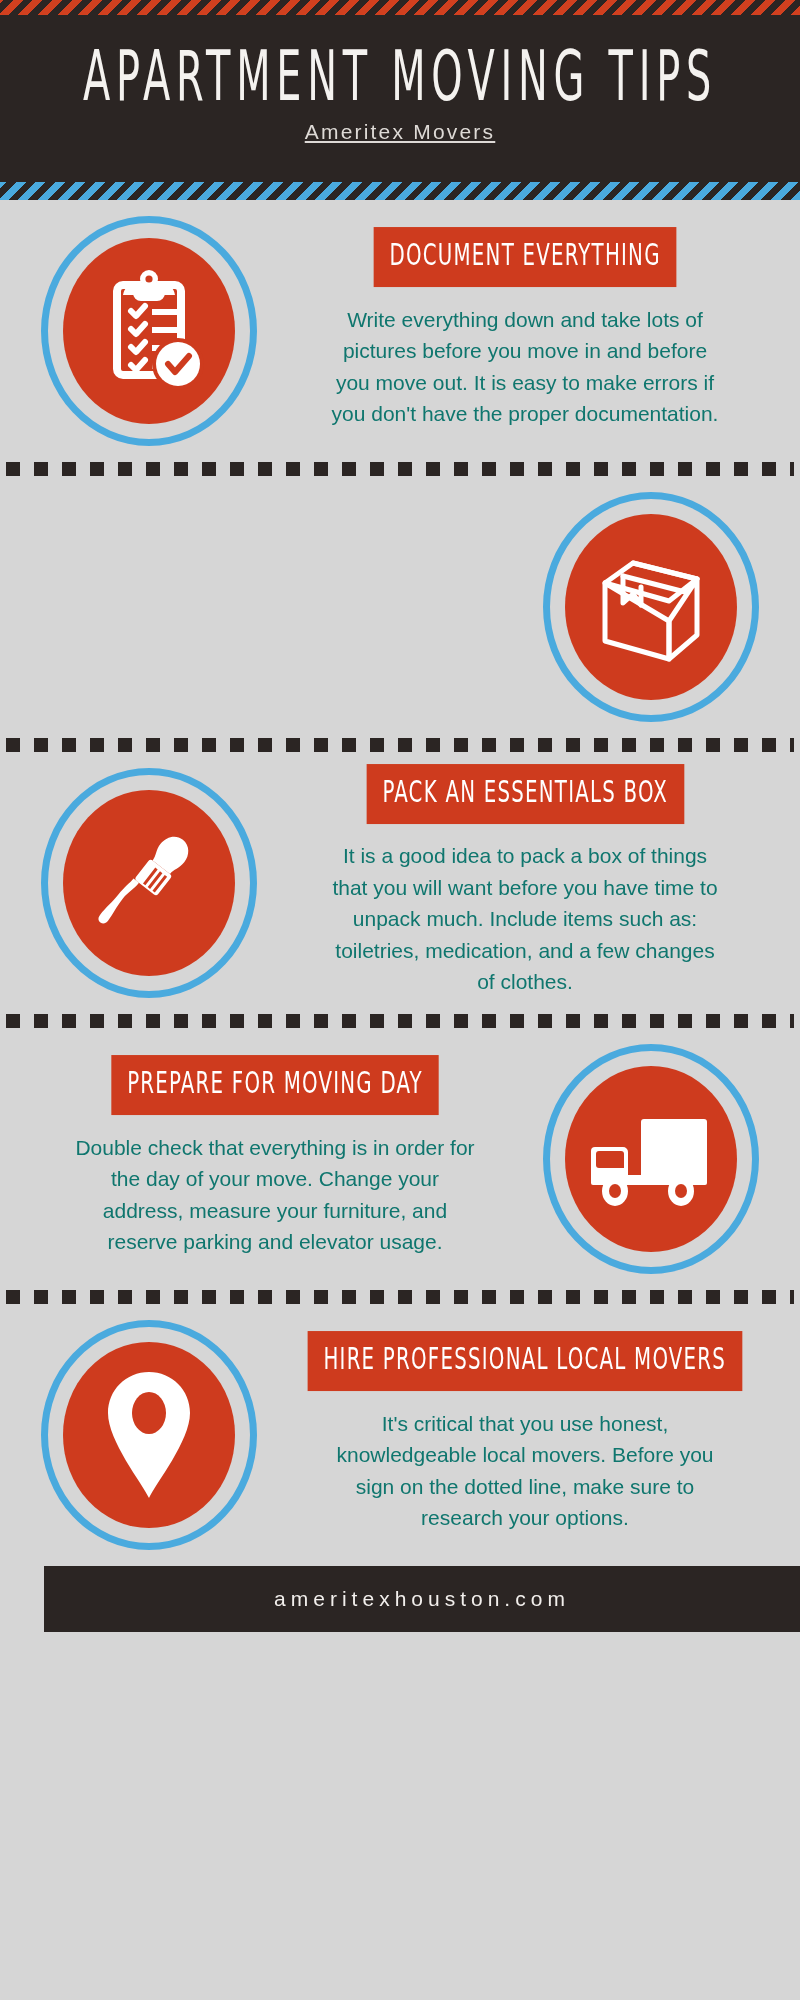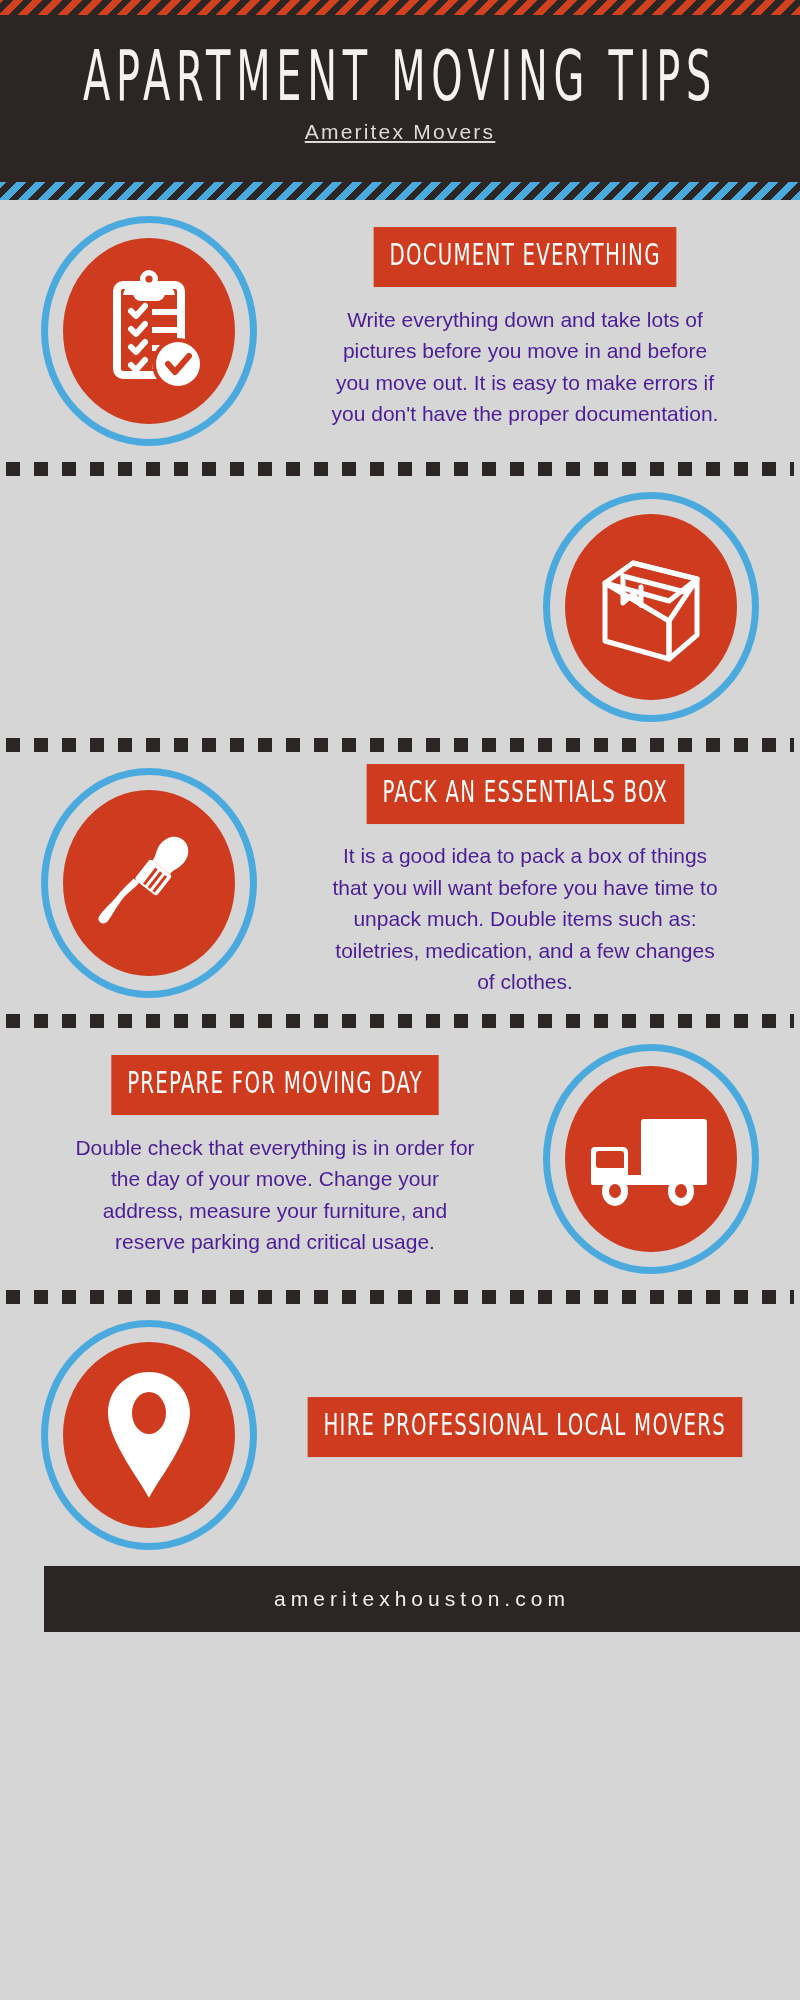--- a/index.html
+++ b/index.html
@@ -121,21 +121,21 @@
     font-size:25px;
     letter-spacing:1.4px;
     line-height:1.18;
     text-align:center;
     font-family:"DejaVu Sans Condensed","Liberation Sans Narrow","Liberation Sans",sans-serif;
     transform:scaleX(0.88) scaleY(1.2);
     white-space:pre-line;
     margin-bottom:16px;
   }
   .body-text{
-    color:#4c1d95;
+    color:#0f766e;
     font-size:21px;
     line-height:1.5;
     text-align:center;
     max-width:400px;
     margin:6px 0 0 0;
   }
 
   
   .footer{
     background:#2b2523;
@@ -224,21 +224,21 @@
             <path d="M61 8c9 0 15 8 15 17 0 8-4 12-4 18H50c0-6-4-10-4-18 0-9 6-17 15-17z"></path>
             <rect x="47" y="43" width="28" height="26" rx="3"></rect>
             <path d="M53 69c0 9-3 14-3 22 0 12 2 20 2 27 0 4-2 6-5 6s-5-2-5-6c0-9 2-16 2-27 0-10 2-16 2-22z"></path>
             <path d="M58 47v20M64 47v20M70 47v20" stroke="#ce3b1e" stroke-width="3"></path>
           </g>
         </svg>
       </div>
     </div>
     <div class="text-col">
       <div class="pill">PACK AN ESSENTIALS BOX</div>
-      <div class="body-text">It is a good idea to pack a box of things that you will want before you have time to unpack much. Double items such as: toiletries, medication, and a few changes of clothes.</div>
+      <div class="body-text">It is a good idea to pack a box of things that you will want before you have time to unpack much. Include items such as: toiletries, medication, and a few changes of clothes.</div>
     </div>
   </div>
 
   <div class="divider"></div>
 
   <div class="section icon-right">
     <div class="icon-col">
       <div class="badge">
         <div class="ring"></div>
         <div class="disc"></div>
@@ -249,39 +249,40 @@
           <rect x="6" y="68" width="116" height="10" rx="2"></rect>
           <ellipse cx="30" cy="84" rx="13" ry="15"></ellipse>
           <ellipse cx="30" cy="84" rx="6" ry="7" fill="#ce3b1e"></ellipse>
           <ellipse cx="96" cy="84" rx="13" ry="15"></ellipse>
           <ellipse cx="96" cy="84" rx="6" ry="7" fill="#ce3b1e"></ellipse>
         </svg>
       </div>
     </div>
     <div class="text-col">
       <div class="pill">PREPARE FOR MOVING DAY</div>
-      <div class="body-text">Double check that everything is in order for the day of your move. Change your address, measure your furniture, and reserve parking and critical usage.</div>
+      <div class="body-text">Double check that everything is in order for the day of your move. Change your address, measure your furniture, and reserve parking and elevator usage.</div>
     </div>
   </div>
 
   <div class="divider"></div>
 
   <div class="section icon-left">
     <div class="icon-col">
       <div class="badge">
         <div class="ring"></div>
         <div class="disc"></div>
         <svg width="98" height="134" viewBox="0 0 98 134" fill="#ffffff">
           <path d="M49 4C26 4 8 22 8 45c0 28 34 70 41 85 7-15 41-57 41-85C90 22 72 4 49 4z"></path>
           <ellipse cx="49" cy="45" rx="17" ry="21" fill="#ce3b1e"></ellipse>
         </svg>
       </div>
     </div>
     <div class="text-col">
       <div class="pill">HIRE PROFESSIONAL LOCAL MOVERS</div>
+      <div class="body-text">It's critical that you use honest, knowledgeable local movers. Before you sign on the dotted line, make sure to research your options.</div>
     </div>
   </div>
 
   <div class="footer">
     <span class="footer-text">ameritexhouston.com</span>
   </div>
 
 </div>
 
 </body></html>

